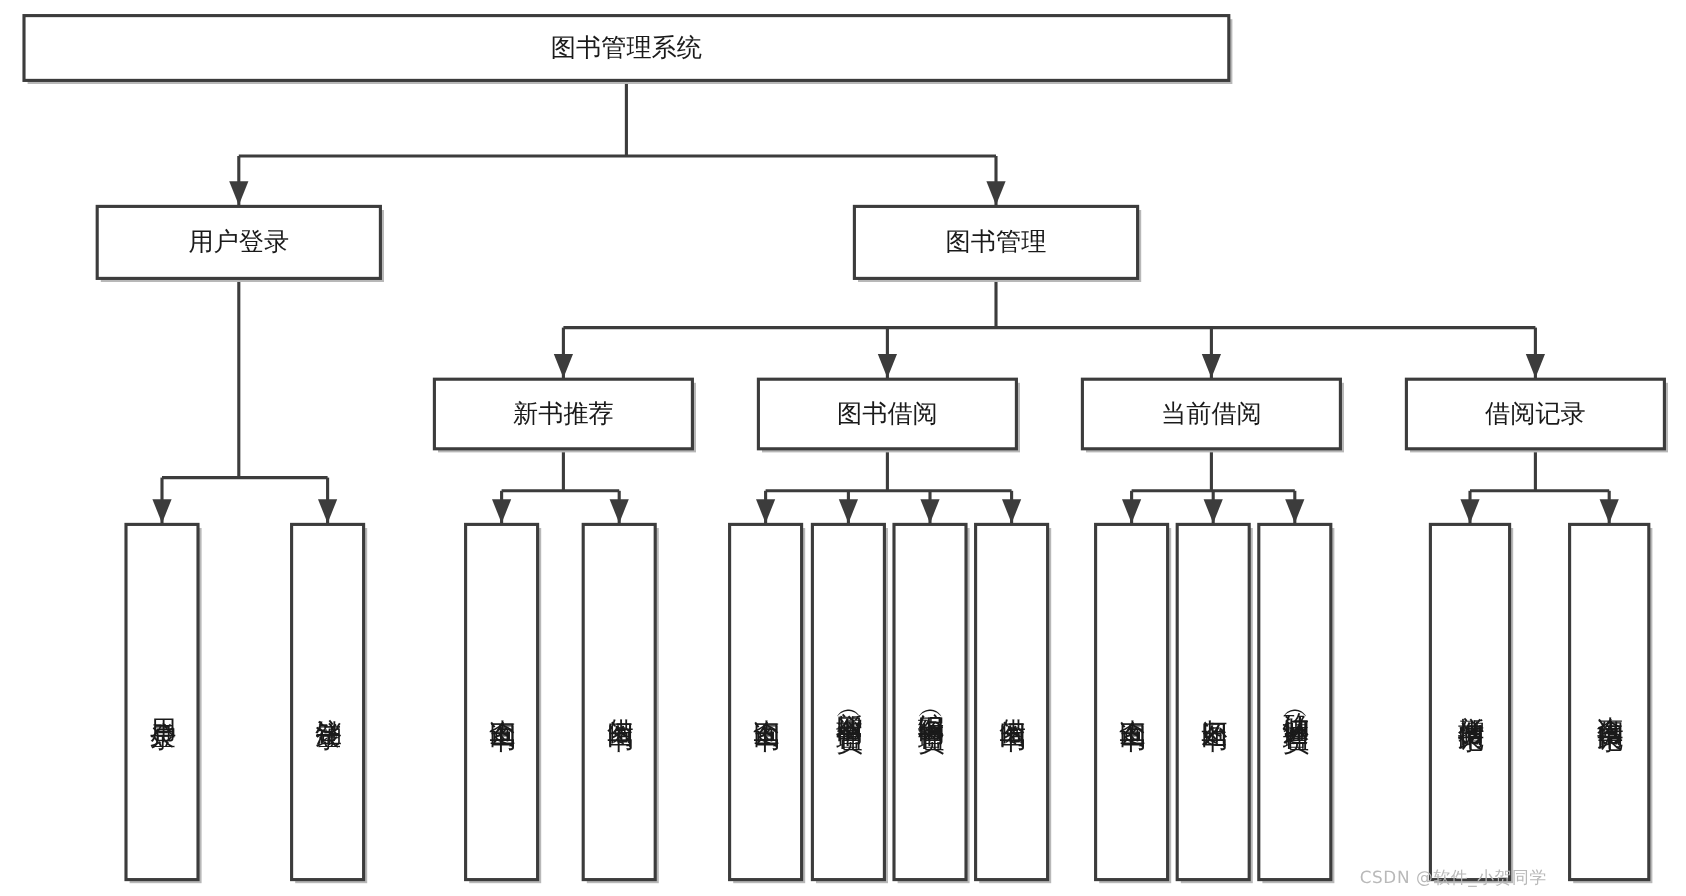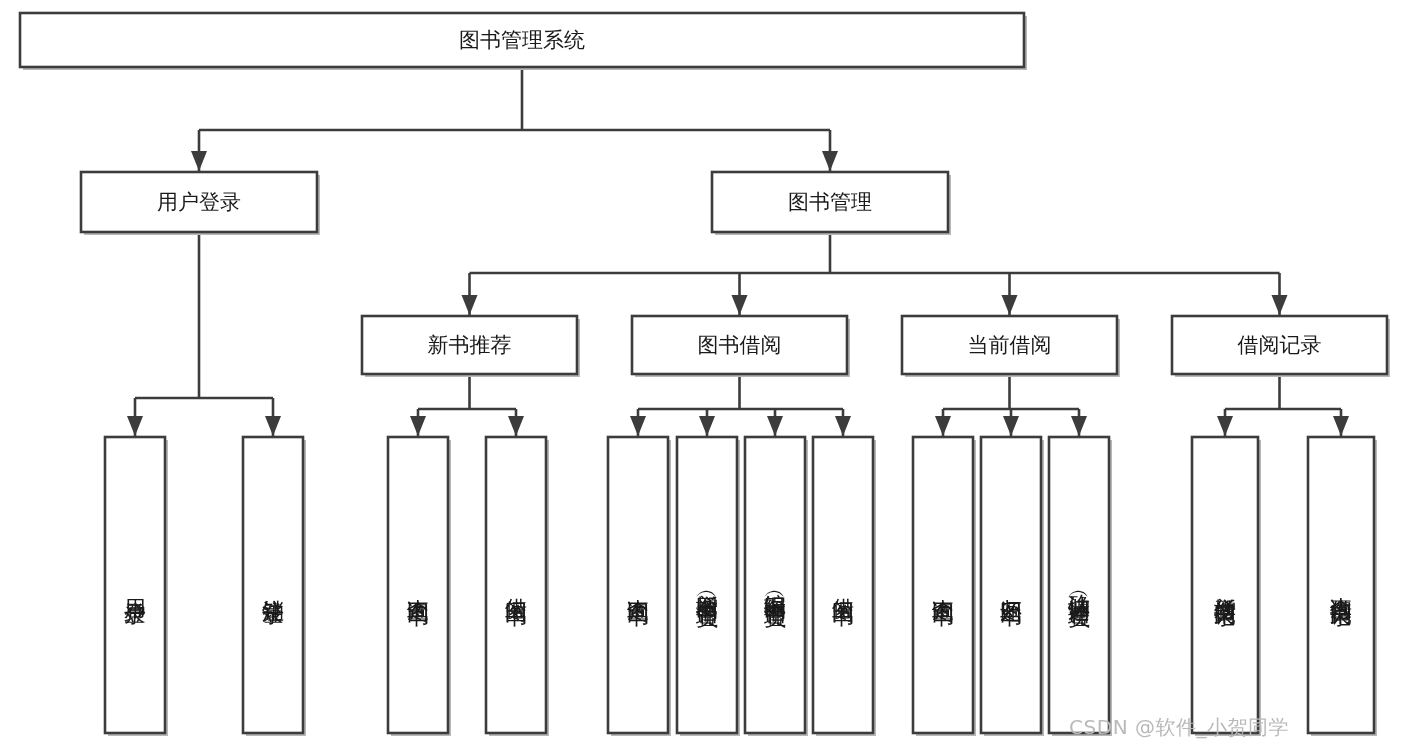--- a/index.html
+++ b/index.html
@@ -68,21 +68,21 @@
     letter-spacing: 2px;
     color: #1a1a1a;
     white-space: nowrap;
     text-align: center;
   }
   .watermark {
     position: absolute;
     right: 14px;
     bottom: 6px;
     font-family: "DejaVu Sans", "Liberation Sans", sans-serif;
-    font-size: 20px;
+    font-size: 14px;
     color: #b9b9b9;
     letter-spacing: 0.5px;
     user-select: none;
   }
 </style>
 </head>
 <body>
 
 <div id="diagram-root">
   <svg class="diagram-canvas" viewBox="0 0 1405 747">

